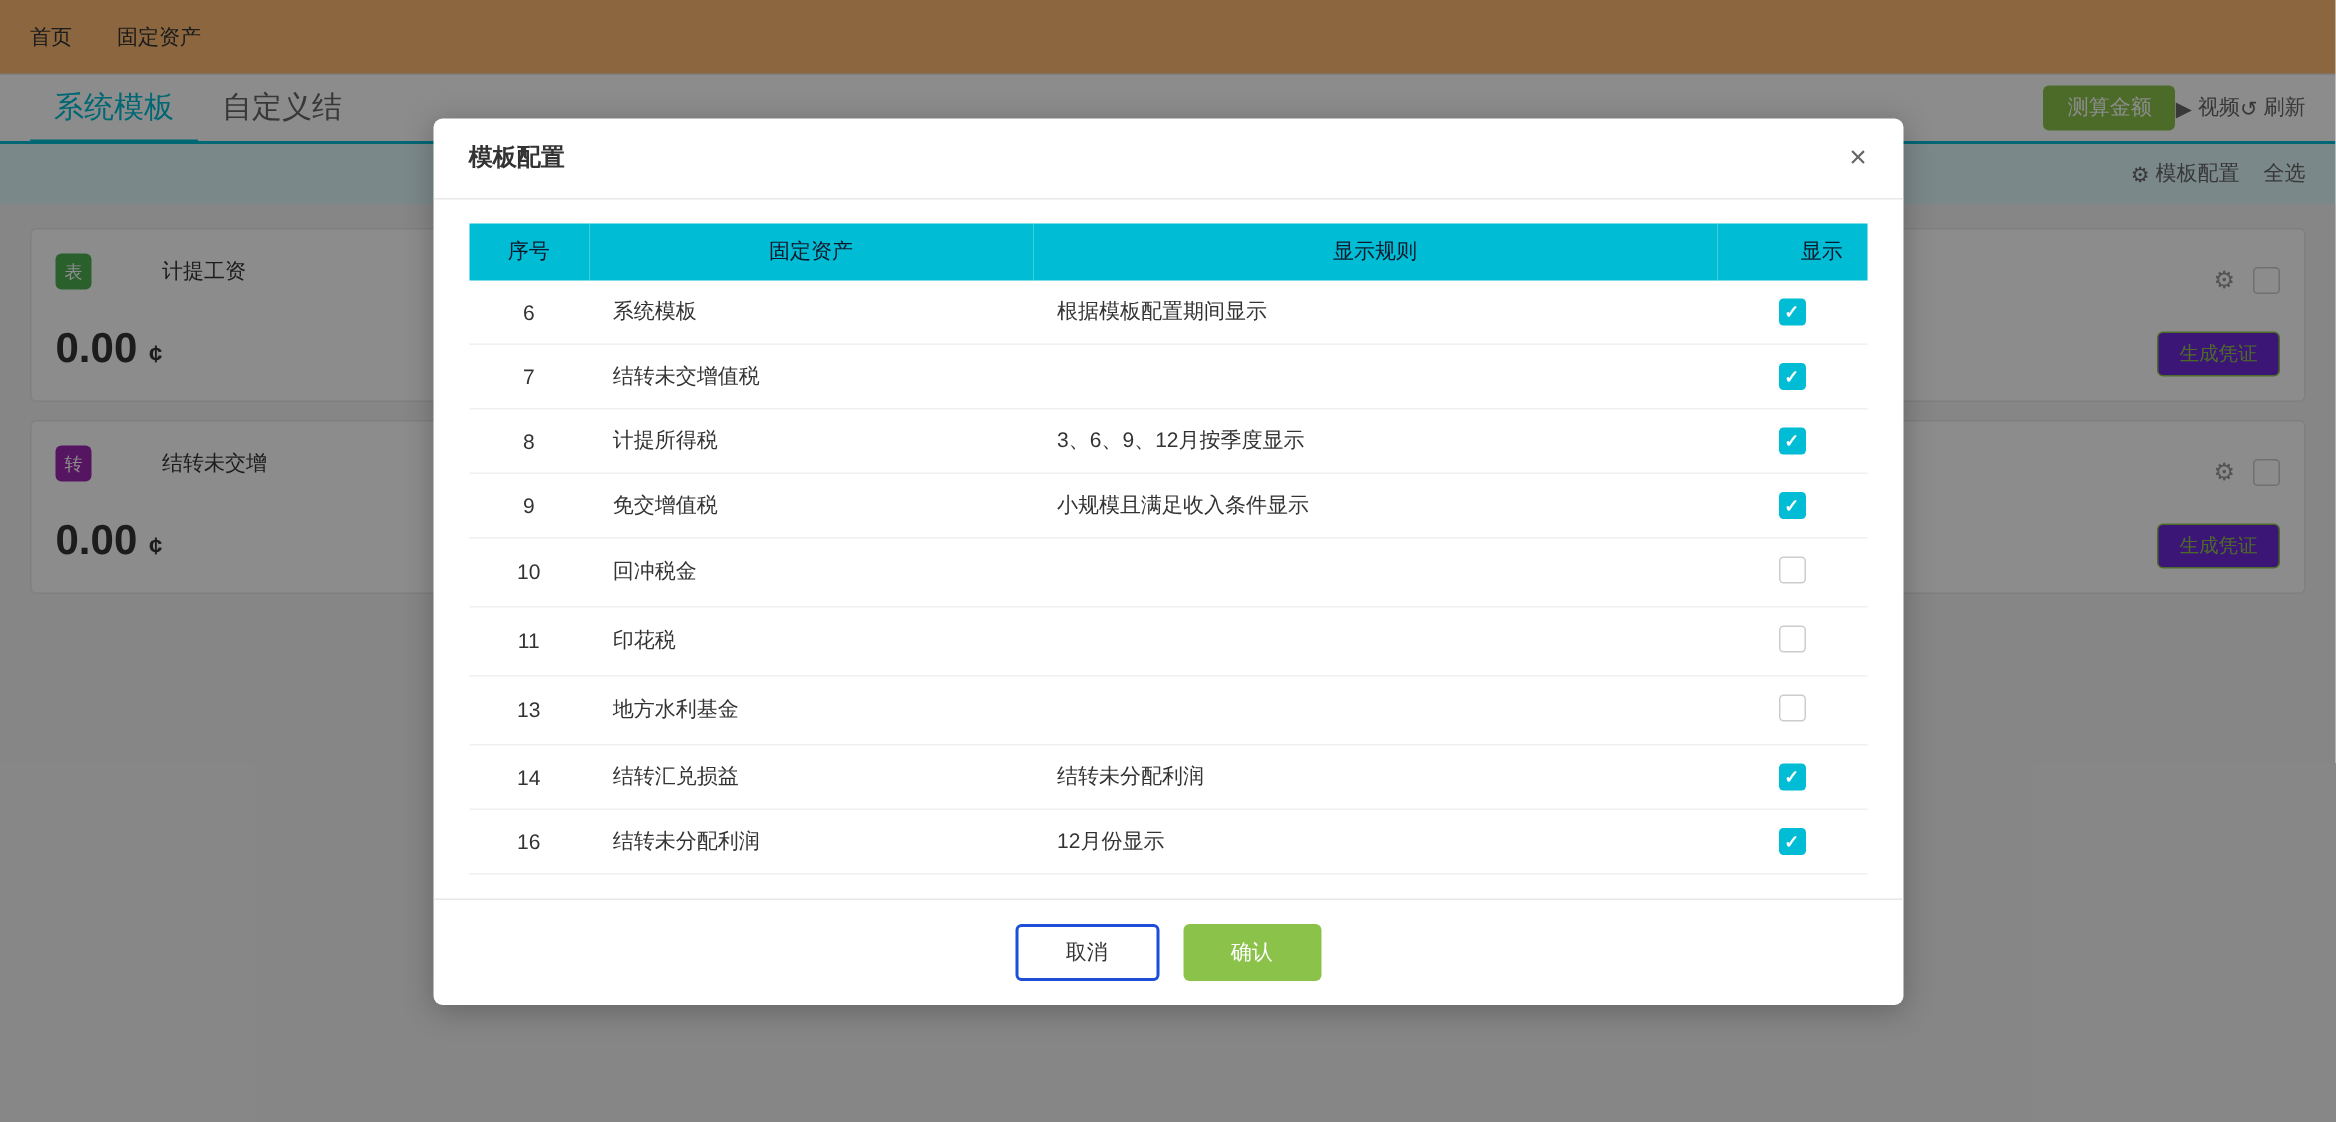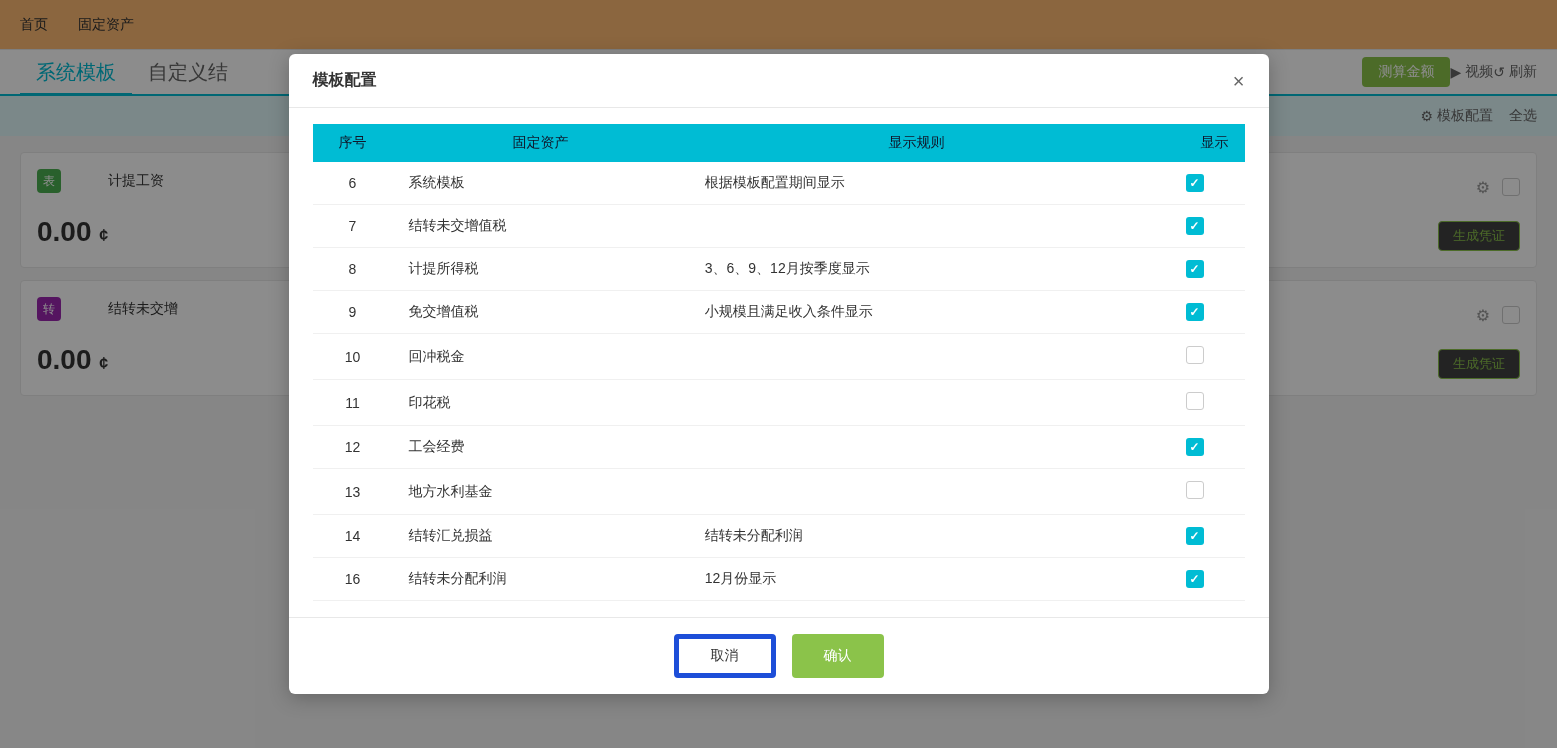--- a/index.html
+++ b/index.html
@@ -132,21 +132,21 @@
     }
     .card-actions {
       display: flex;
       justify-content: flex-end;
       gap: 12px;
       margin-top: 8px;
     }
     .btn-outline {
       border: 1px solid #8bc34a;
       color: #8bc34a;
-      background: #404040;
+      background: #6d28d9;
       padding: 5px 14px;
       border-radius: 4px;
       cursor: pointer;
       font-size: 13px;
     }
     .settings-icon {
       color: #999;
       cursor: pointer;
       font-size: 16px;
     }
@@ -265,21 +265,21 @@
     
     .modal-footer {
       padding: 16px 24px;
       display: flex;
       justify-content: center;
       gap: 16px;
       border-top: 1px solid #e8e8e8;
     }
     .btn-cancel {
       padding: 8px 32px;
-      border: 5px solid #1d4ed8;
+      border: 2px solid #1d4ed8;
       background: #fff;
       color: #333;
       border-radius: 4px;
       cursor: pointer;
       font-size: 14px;
     }
     .btn-confirm {
       padding: 8px 32px;
       border: none;
       background: #8bc34a;
@@ -440,26 +440,20 @@
               <td></td>
               <td style="text-align: center;"><div class="cb-unchecked" style="display: inline-block;"></div></td>
             </tr>
             <tr>
               <td>11</td>
               <td>印花税</td>
               <td></td>
               <td style="text-align: center;"><div class="cb-unchecked" style="display: inline-block;"></div></td>
             </tr>
             <tr>
-              <td>12</td>
-              <td>工会经费</td>
-              <td></td>
-              <td style="text-align: center;"><div class="cb-checked" style="display: inline-block;"></div></td>
-            </tr>
-            <tr>
               <td>13</td>
               <td>地方水利基金</td>
               <td></td>
               <td style="text-align: center;"><div class="cb-unchecked" style="display: inline-block;"></div></td>
             </tr>
             <tr>
               <td>14</td>
               <td>结转汇兑损益</td>
               <td>结转未分配利润</td>
               <td style="text-align: center;"><div class="cb-checked" style="display: inline-block;"></div></td>

